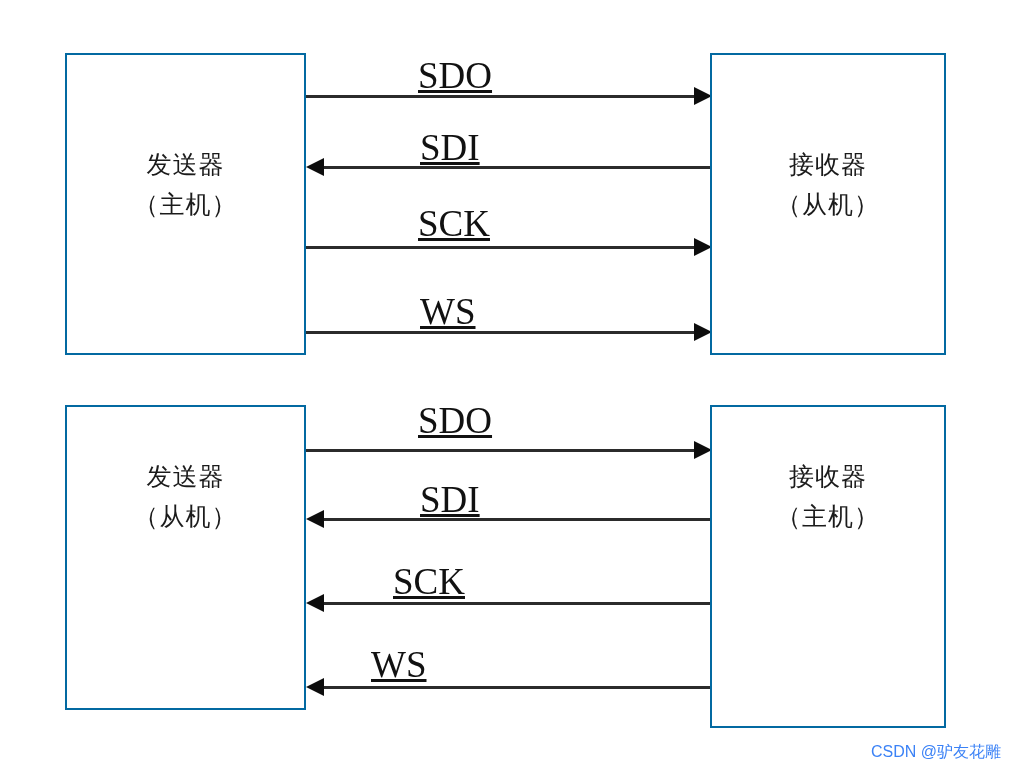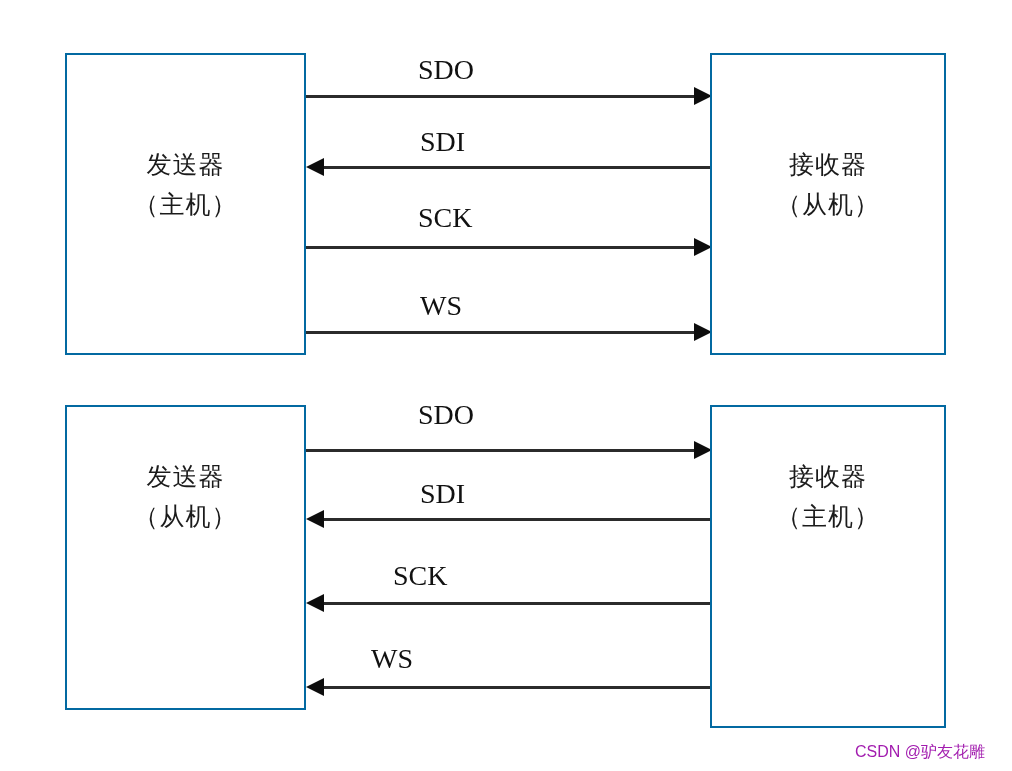--- a/index.html
+++ b/index.html
@@ -55,32 +55,34 @@
     border-left: 18px solid #0d0d0d;
   }
   .arrow-head.left {
     border-top: 9px solid transparent;
     border-bottom: 9px solid transparent;
     border-right: 18px solid #0d0d0d;
   }
   .signal-label {
     position: absolute;
     font-family: "Liberation Serif", "DejaVu Serif", serif;
-    font-size: 28px;
+    font-size: 37px;
     color: #111111;
     white-space: nowrap;
     z-index: 2;
+    text-decoration: underline;
   }
   .watermark {
     position: absolute;
     font-family: "Liberation Sans", "DejaVu Sans", sans-serif;
     font-size: 16px;
-    color: #a21caf;
+    color: #3b82f6;
     white-space: nowrap;
     z-index: 4;
+    margin-left: 16px;
   }
 </style>
 </head>
 <body>
 
 <div id="canvas">
 
   <div class="node-box" style="left:65px; top:53px; width:241px; height:302px; padding-top:90px;">
     <div class="node-label">发送器</div>
     <div class="node-label">（主机）</div>

